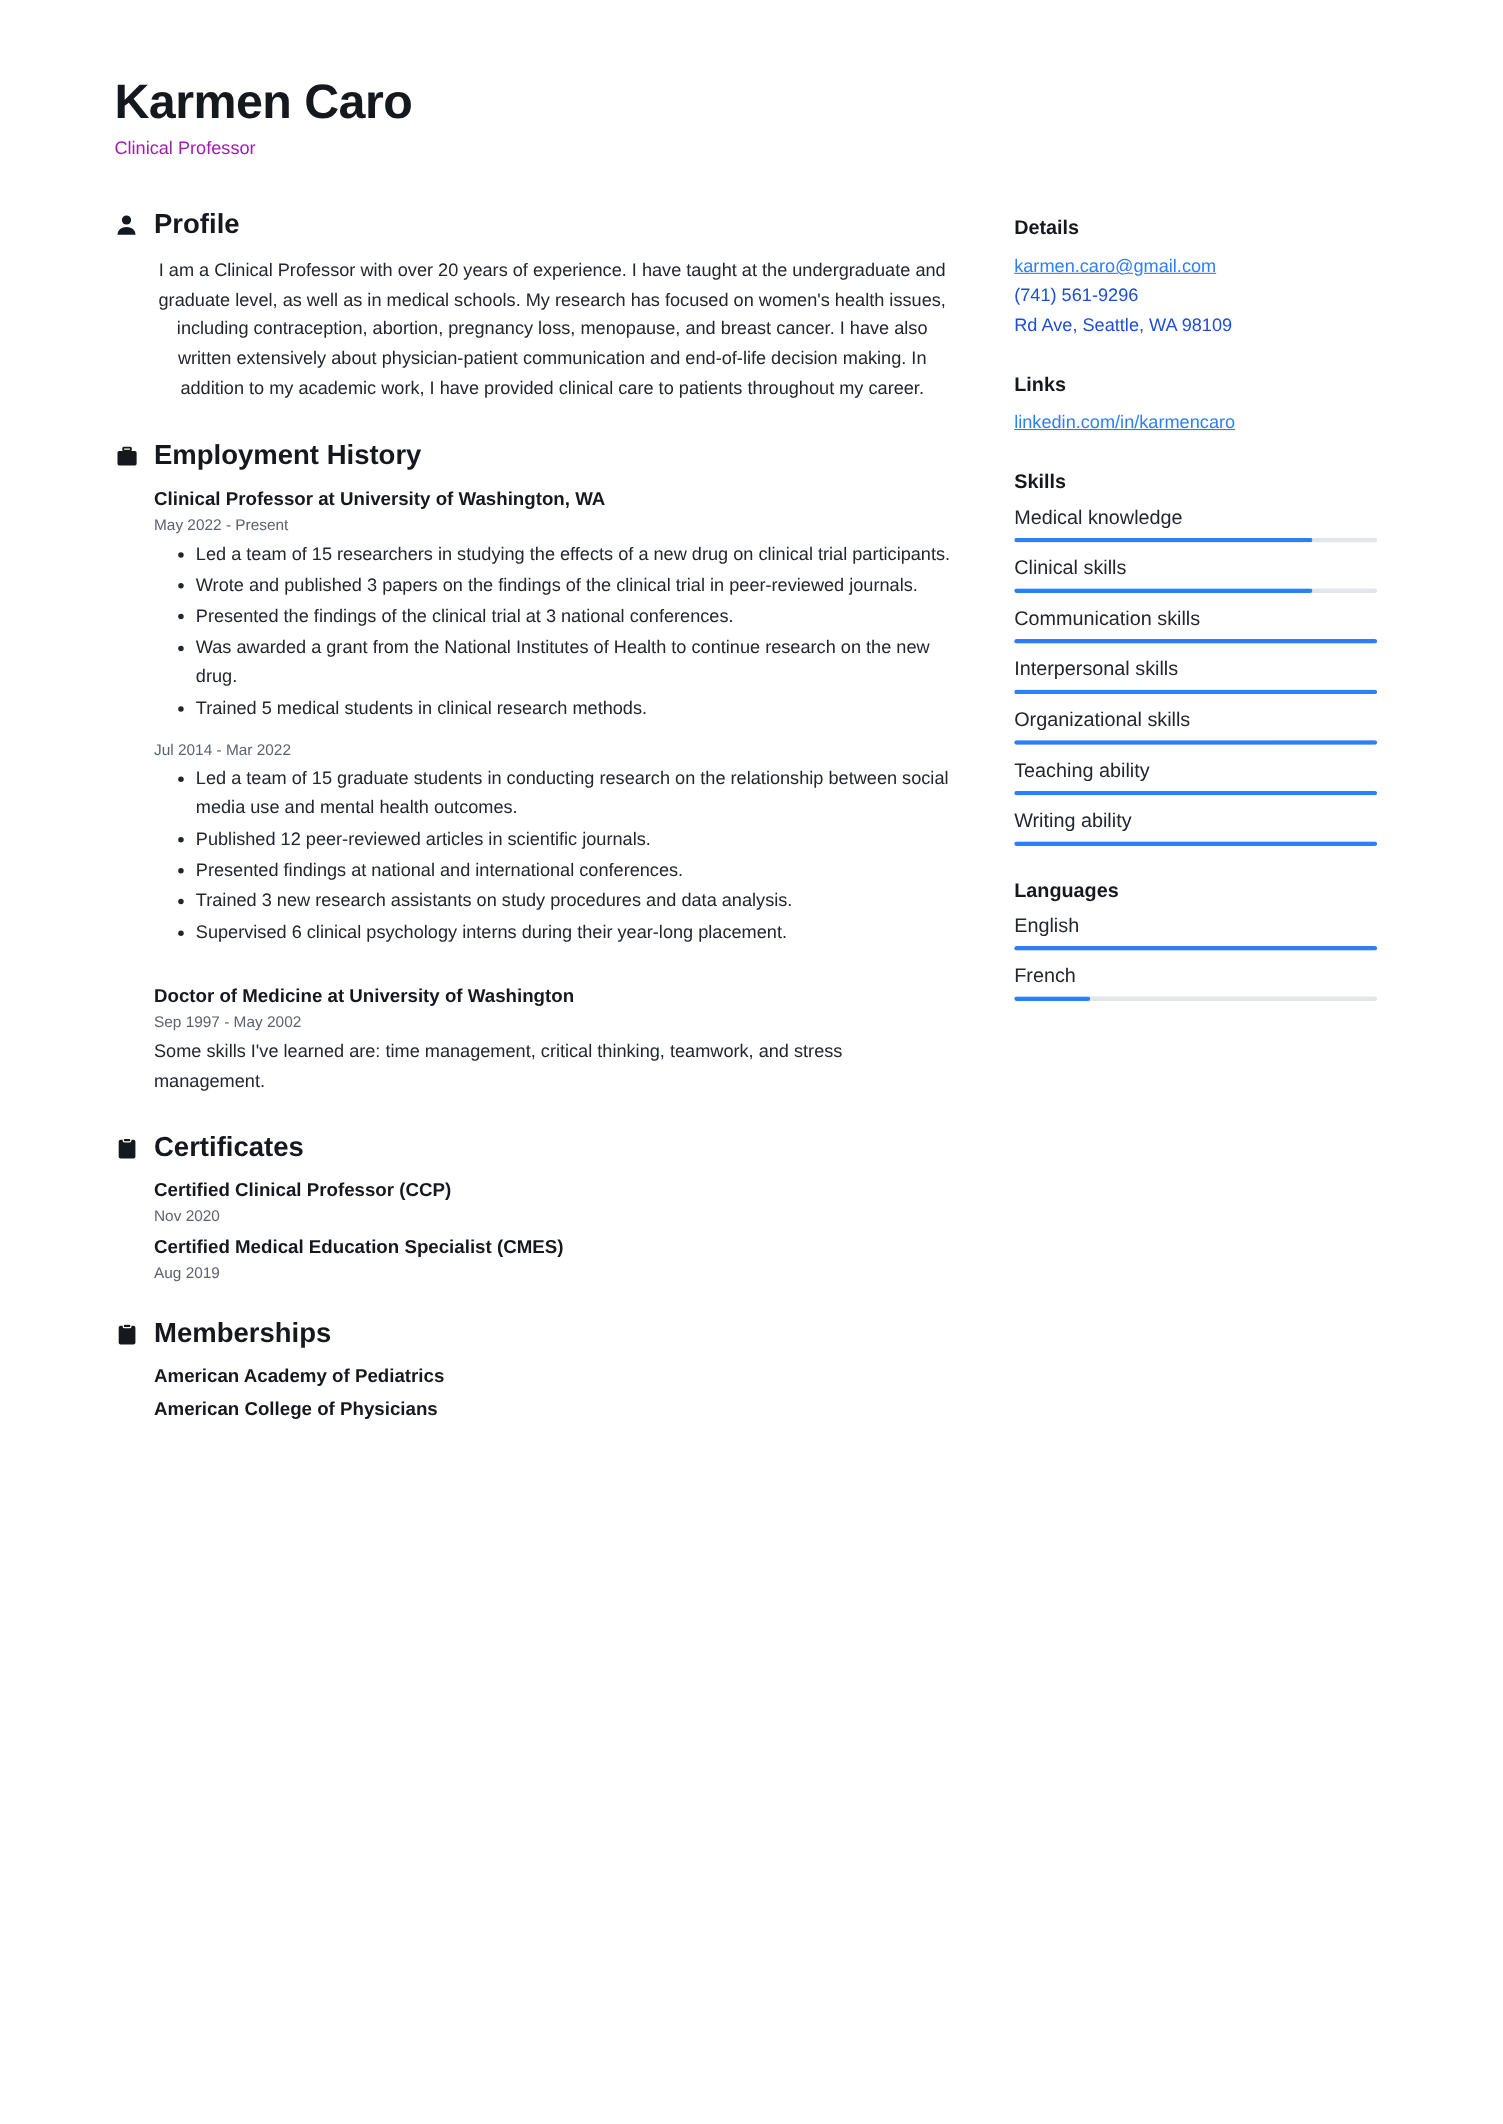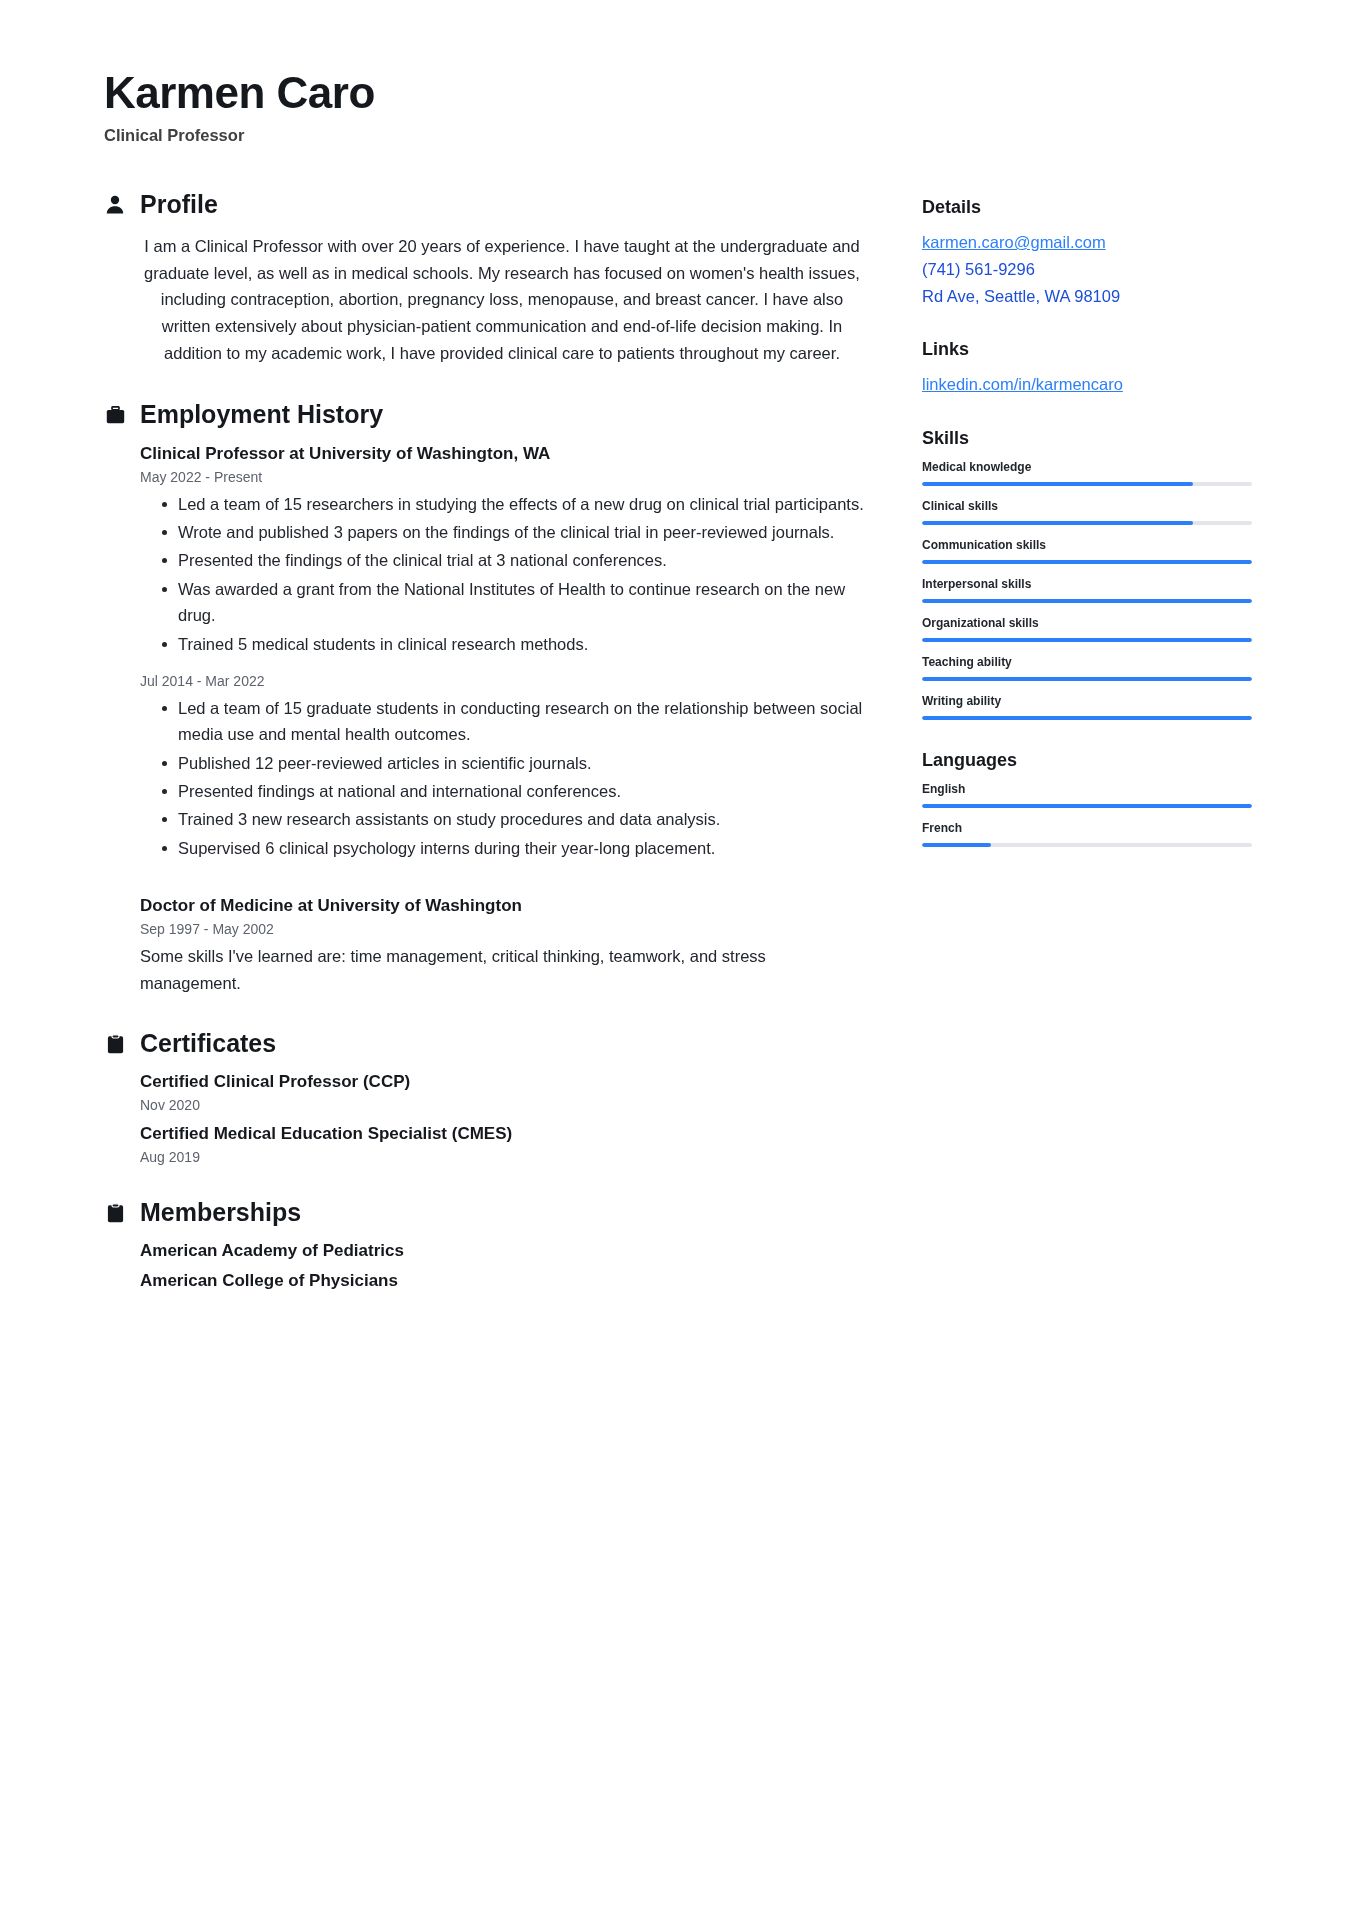--- a/index.html
+++ b/index.html
@@ -27,22 +27,22 @@
   .name {
     font-size: 44px;
     font-weight: 700;
     letter-spacing: -0.5px;
     color: #15181d;
     line-height: 1.05;
     margin: 0 0 10px 0;
   }
   .job-title {
     font-size: 16.5px;
-    color: #404040;
-    font-weight: 700;
+    color: #a21caf;
+    font-weight: 400;
   }
 
   
   .columns {
     display: flex;
     align-items: flex-start;
     gap: 58px;
   }
   .col-main { width: 760px; flex: 0 0 760px; }
   .col-side { width: 330px; flex: 0 0 330px; padding-top: 6px; }
@@ -146,24 +146,23 @@
   .side-link {
     font-size: 16.5px;
     line-height: 1.62;
     color: #2d7ff9;
     text-decoration: underline;
     display: block;
     word-break: break-word;
   }
   .skill { margin-bottom: 13px; }
   .skill-label {
-    font-size: 12px;
+    font-size: 18px;
     color: #22262d;
     margin-bottom: 8px;
-    font-weight: bold;
   }
   .bar {
     width: 100%;
     height: 4px;
     border-radius: 2px;
     background: #e3e5e8;
     overflow: hidden;
   }
   .bar-fill {
     height: 100%;

